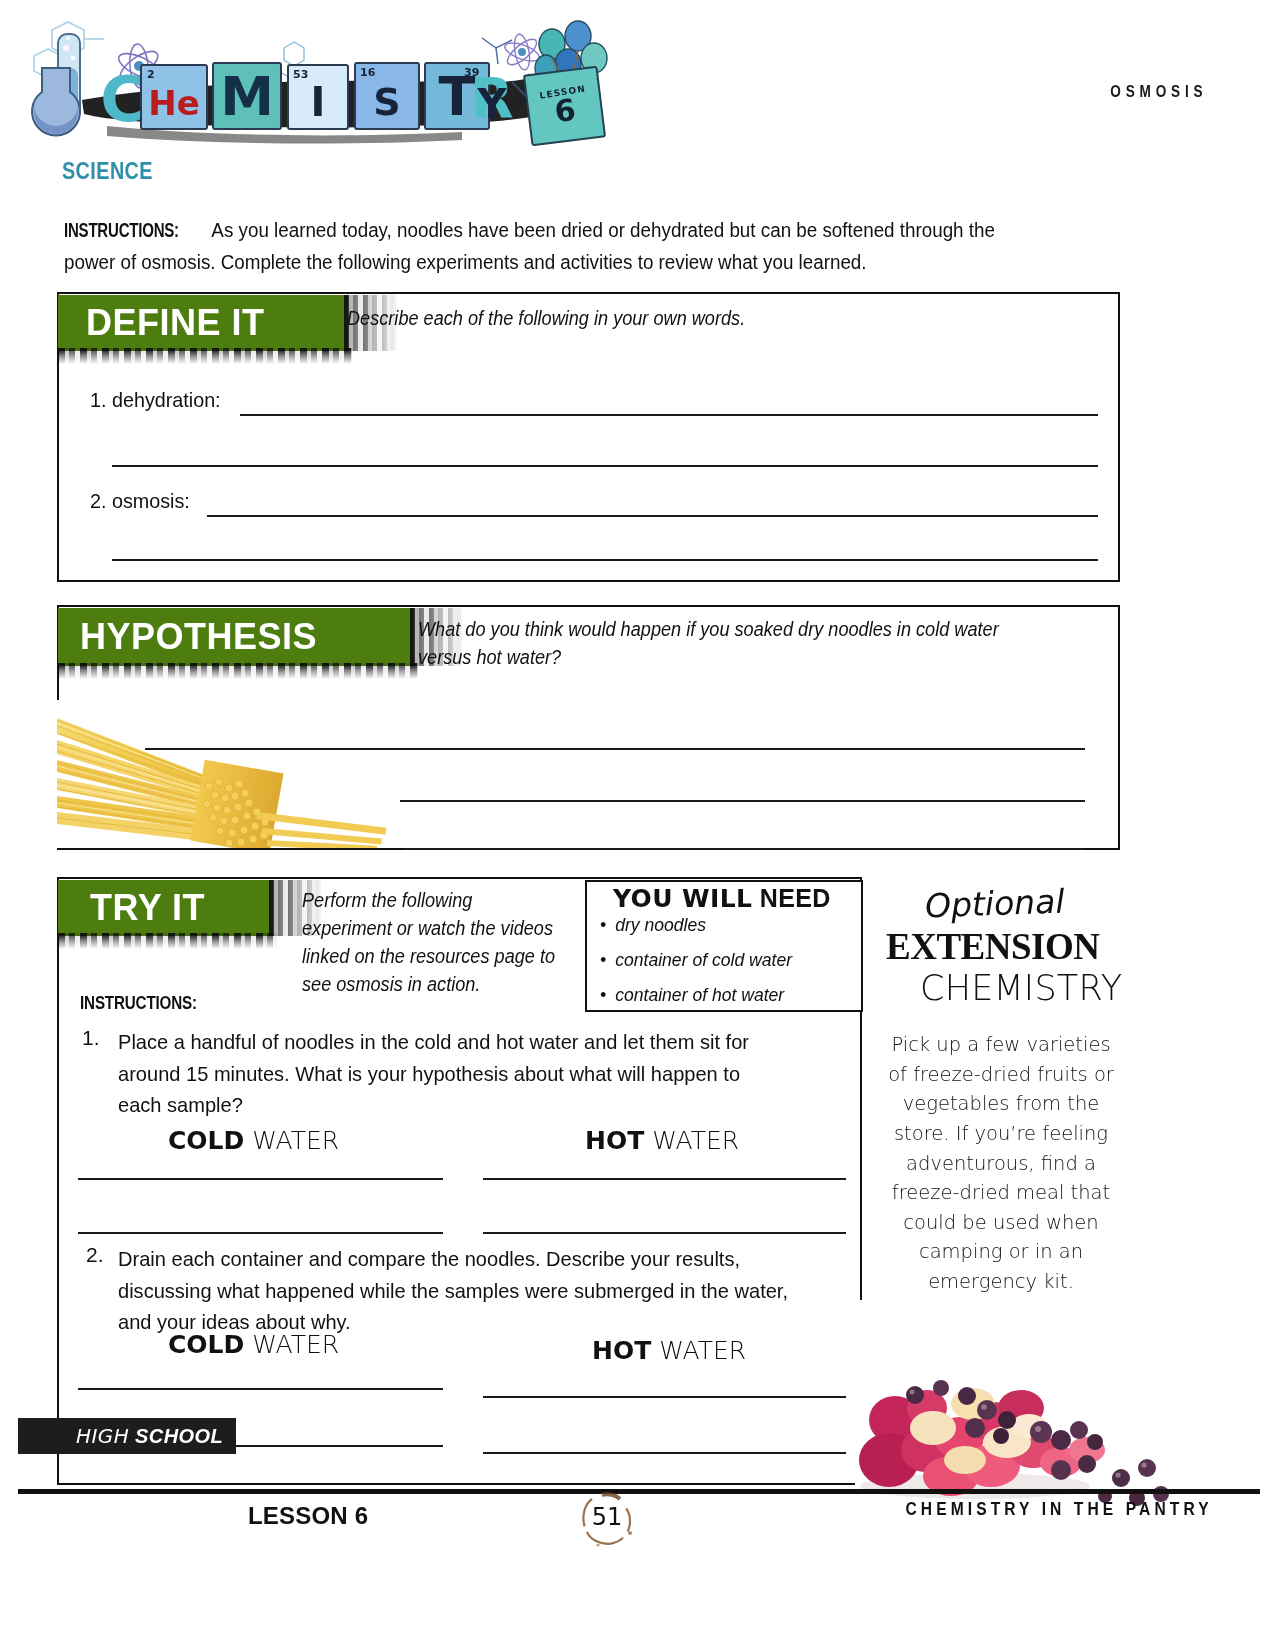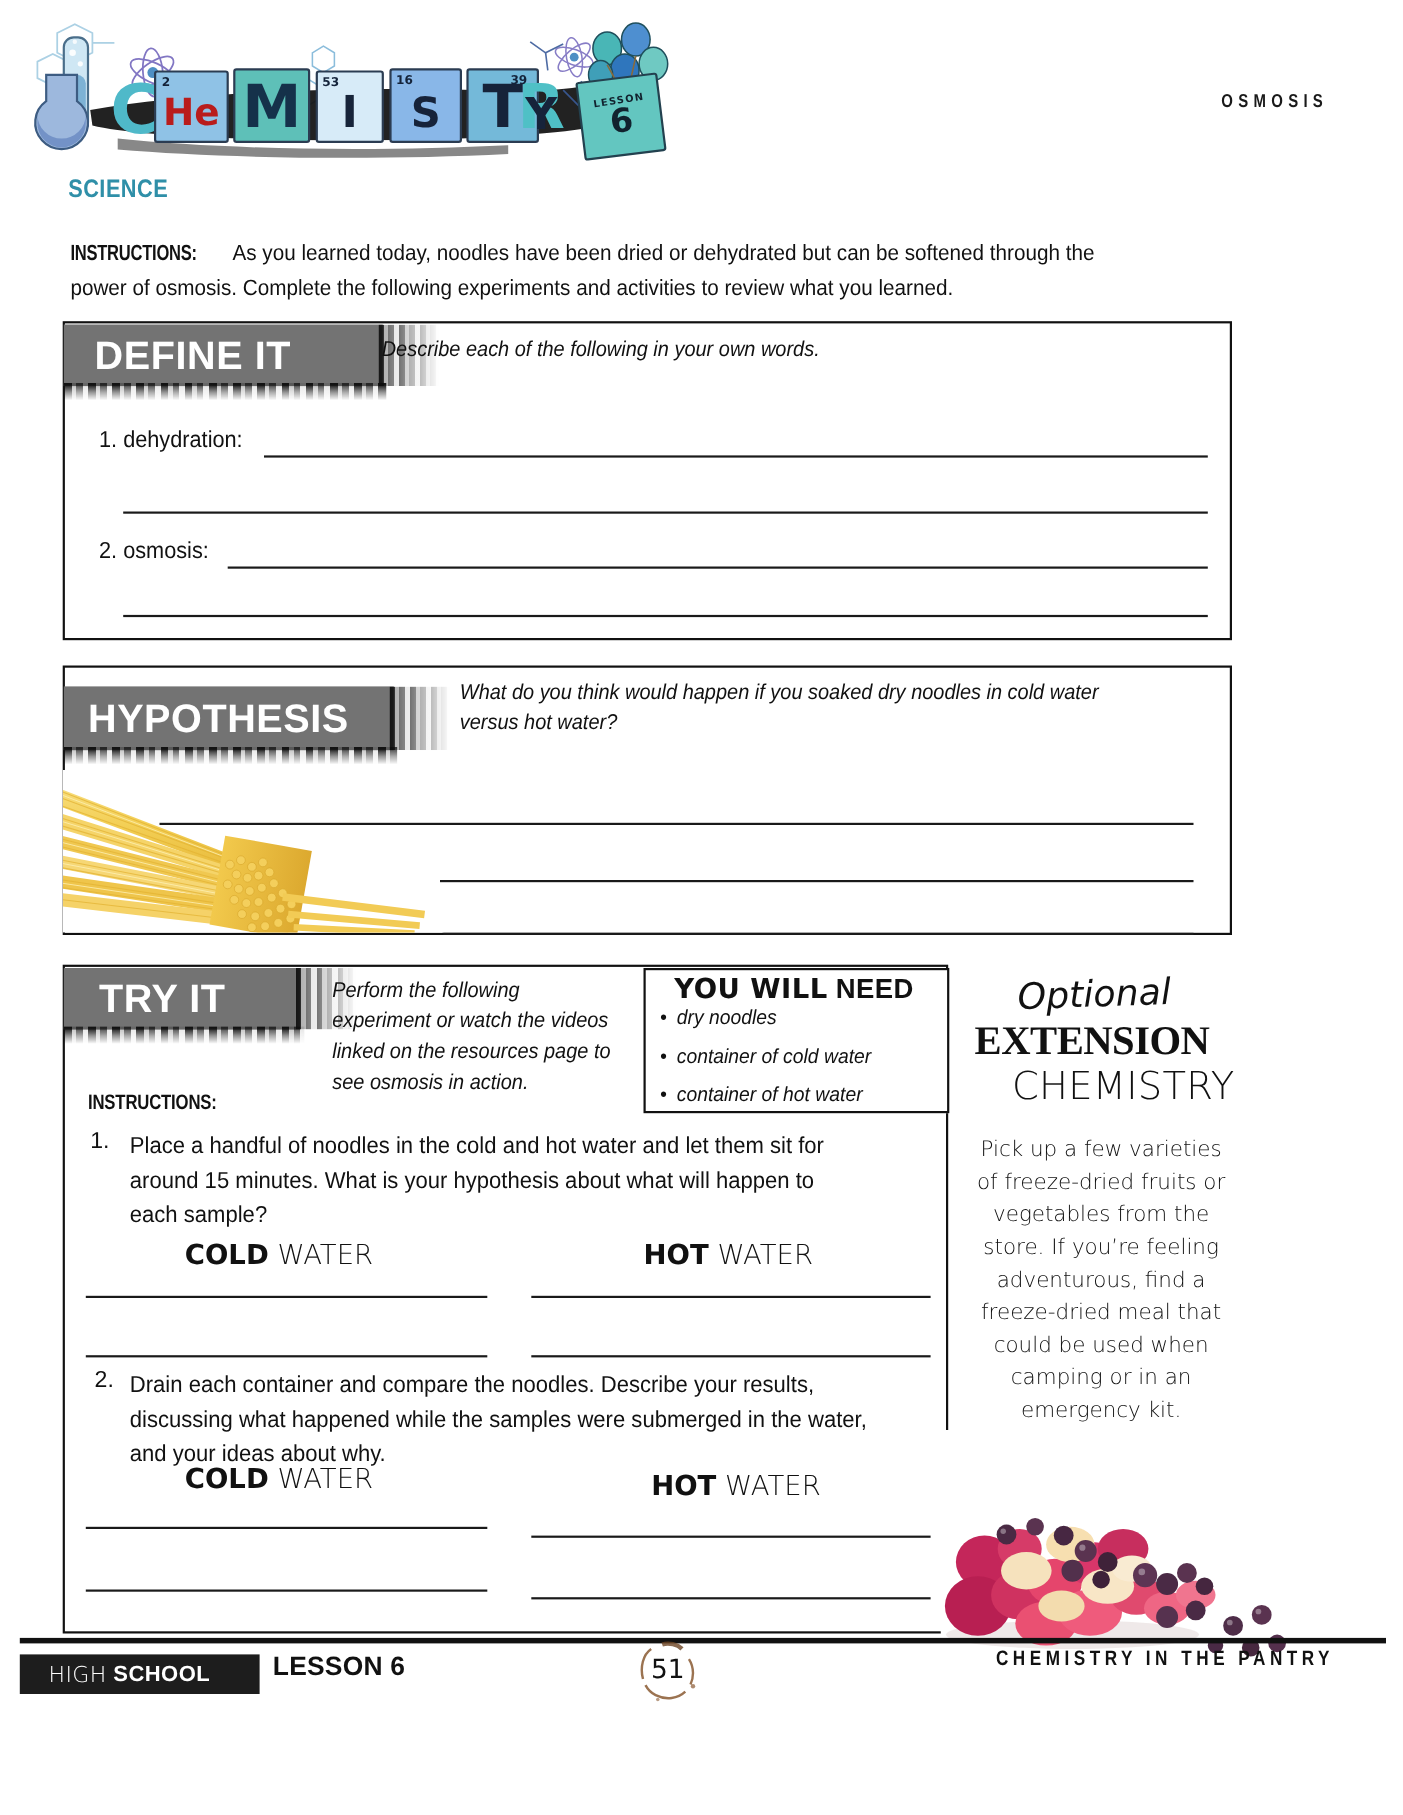--- a/index.html
+++ b/index.html
@@ -69,21 +69,21 @@
     display:inline-block; transform:scaleX(0.80); transform-origin:left center;
     margin-right:4px;
   }
 
   
   .section-box {
     position:absolute; border:2.5px solid #111; background:#fff;
   }
   
   .banner {
-    position:absolute; background:#737373; color:#fff;
+    position:absolute; background:#4d7c0f; color:#fff;
     display:flex; align-items:center;
     font-family:"Liberation Sans", sans-serif;
     font-weight:bold; letter-spacing:0.5px;
   }
   .banner::after {        
     content:""; position:absolute; left:0; right:-4px; bottom:-13px; height:16px;
     background:
       repeating-linear-gradient(90deg,
         rgba(13,13,13,.95) 0 7px, rgba(13,13,13,.25) 7px 11px,
         rgba(13,13,13,.75) 11px 17px, rgba(13,13,13,.1) 17px 22px);
@@ -172,23 +172,23 @@
 
   
   #fruit { position:absolute; left:855px; top:1300px; width:330px; height:215px; }
 
   
   #footer-rule {
     position:absolute; left:18px; top:1489px; width:1242px; height:5px;
     background:#111;
   }
   #footer-band {
-    position:absolute; left:18px; top:1504px; width:218px; height:36px;
-    background:#1d1d1d; display:flex; align-items:center; padding-left:26px;
-    color:#fff; font-size:20px; letter-spacing:0.4px;
+    position:absolute; left:18px; top:1418px; width:218px; height:36px;
+    background:#1d1d1d; display:flex; align-items:center; padding-left:58px;
+    color:#fff; font-size:20px; letter-spacing:0.4px;font-style:italic;
   }
   #footer-band .thin { font-weight:300; font-family:"DejaVu Sans", sans-serif; }
   #footer-band .bold { font-weight:bold; }
   #footer-lesson {
     position:absolute; left:248px; top:1502px;
     font-size:24px; font-weight:bold; letter-spacing:0.2px; color:#111;
   }
   #page-num {
     position:absolute; left:572px; top:1489px; width:70px; height:62px;
   }
@@ -321,21 +321,21 @@
 <div class="q-label" style="left:90px; top:388px;">1. dehydration:</div>
 <div class="ans-line" style="left:240px; top:414px; width:858px;"></div>
 <div class="ans-line" style="left:112px; top:465px; width:986px;"></div>
 
 <div class="q-label" style="left:90px; top:489px;">2. osmosis:</div>
 <div class="ans-line" style="left:207px; top:515px; width:891px;"></div>
 <div class="ans-line" style="left:112px; top:559px; width:986px;"></div>
 
 <div class="section-box" style="left:57px; top:605px; width:1063px; height:245px;">
 </div>
-<div class="banner" style="left:58px; top:608px; width:300px; height:58px; padding-left:22px; font-size:36px;margin-top:16px;">
+<div class="banner" style="left:58px; top:608px; width:356px; height:58px; padding-left:22px; font-size:36px;">
   <span class="banner-text">HYPOTHESIS</span>
 </div>
 <div class="prompt" style="left:418px; top:616px; width:650px;">What do you think would happen if you soaked dry noodles in cold water versus hot water?</div>
 
 <div id="spaghetti">
   <svg width="345" height="148" viewBox="0 0 345 148">
     <defs>
       <linearGradient id="pastaG" x1="0" y1="0" x2="0" y2="1">
         <stop offset="0%" stop-color="#f7dc7a"></stop>
         <stop offset="45%" stop-color="#f3cf55"></stop>

